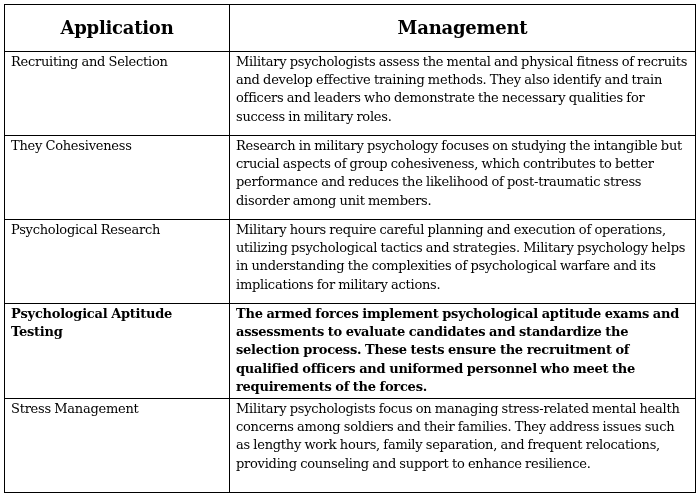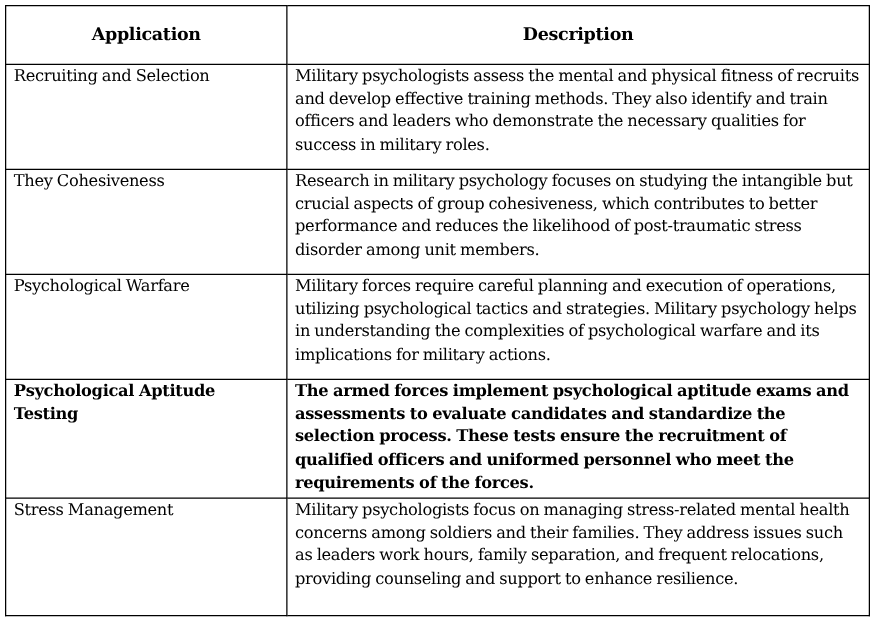--- a/index.html
+++ b/index.html
@@ -30,21 +30,21 @@
       line-height: 18.2px;
       letter-spacing: -0.25px;
       word-spacing: -0.5px;
     }
     table.app-table th {
       font-weight: bold;
       text-align: center;
       vertical-align: middle;
       height: 46px;
       padding: 0;
-      font-size: 14px;
+      font-size: 18px;
       margin-top: 12px;
     }
     col.col-app { width: 225px; }
     col.col-desc { width: 466px; }
     tr.r1 td { height: 80px; }
     tr.r2 td { height: 80px; }
     tr.r3 td { height: 80px; }
     tr.r4 td { height: 88px; font-weight: bold; }
     tr.r5 td { height: 90px; margin-left: 40px; }
   </style>
@@ -52,38 +52,38 @@
 <body>
 
 <table class="app-table">
   <colgroup>
     <col class="col-app">
     <col class="col-desc">
   </colgroup>
   <thead>
     <tr>
       <th>Application</th>
-      <th>Description</th>
+      <th>Management</th>
     </tr>
   </thead>
   <tbody>
     <tr class="r1">
       <td>Recruiting and Selection</td>
       <td>Military psychologists assess the mental and physical fitness of recruits and develop effective training methods. They also identify and train officers and leaders who demonstrate the necessary qualities for success in military roles.</td>
     </tr>
     <tr class="r2">
       <td>They Cohesiveness</td>
       <td>Research in military psychology focuses on studying the intangible but crucial aspects of group cohesiveness, which contributes to better performance and reduces the likelihood of post-traumatic stress disorder among unit members.</td>
     </tr>
     <tr class="r3">
-      <td>Psychological Warfare</td>
-      <td>Military forces require careful planning and execution of operations, utilizing psychological tactics and strategies. Military psychology helps in understanding the complexities of psychological warfare and its implications for military actions.</td>
+      <td>Psychological Research</td>
+      <td>Military hours require careful planning and execution of operations, utilizing psychological tactics and strategies. Military psychology helps in understanding the complexities of psychological warfare and its implications for military actions.</td>
     </tr>
     <tr class="r4">
       <td>Psychological Aptitude Testing</td>
       <td>The armed forces implement psychological aptitude exams and assessments to evaluate candidates and standardize the selection process. These tests ensure the recruitment of qualified officers and uniformed personnel who meet the requirements of the forces.</td>
     </tr>
     <tr class="r5">
       <td>Stress Management</td>
-      <td>Military psychologists focus on managing stress-related mental health concerns among soldiers and their families. They address issues such as leaders work hours, family separation, and frequent relocations, providing counseling and support to enhance resilience.</td>
+      <td>Military psychologists focus on managing stress-related mental health concerns among soldiers and their families. They address issues such as lengthy work hours, family separation, and frequent relocations, providing counseling and support to enhance resilience.</td>
     </tr>
   </tbody>
 </table>
 
 </body></html>

